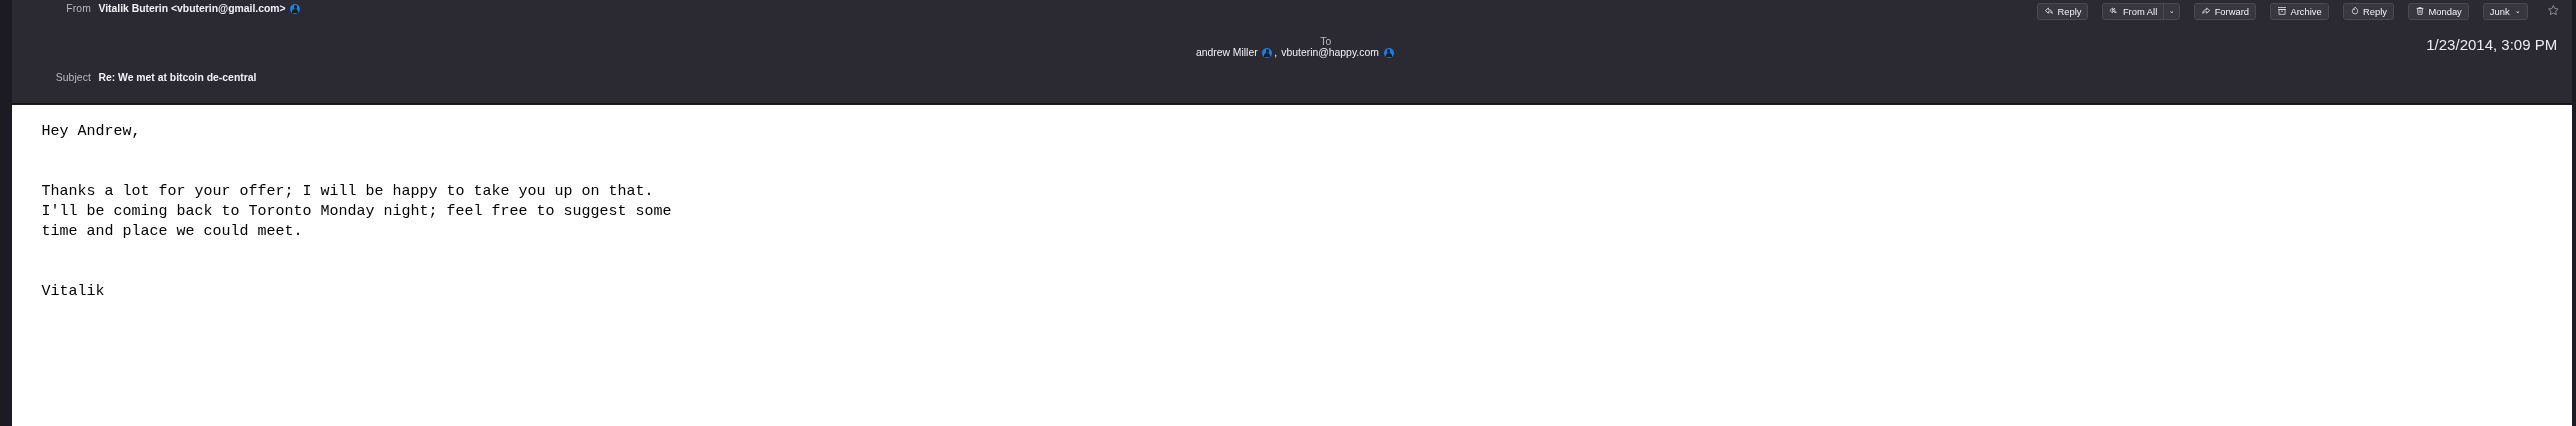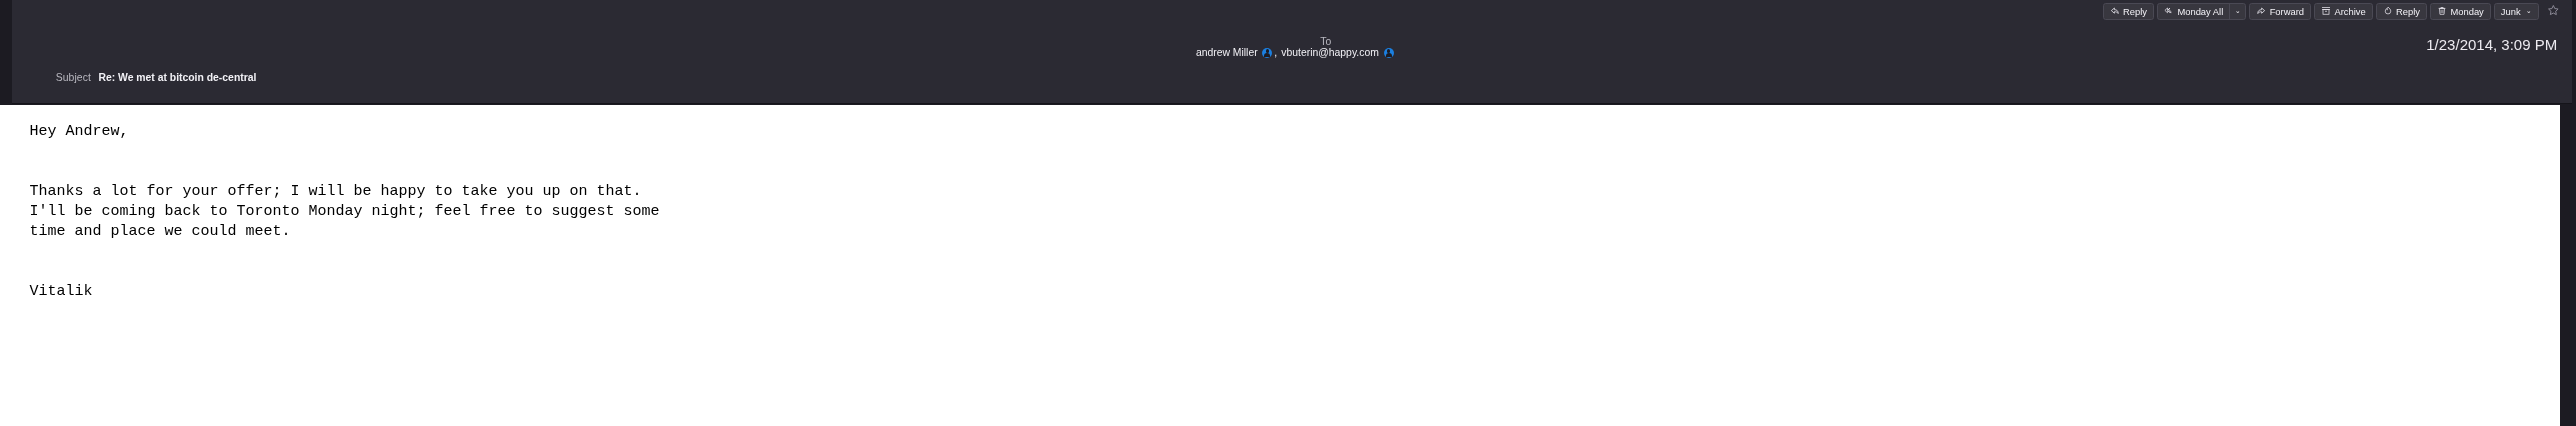--- a/index.html
+++ b/index.html
@@ -122,21 +122,21 @@
   }
 
   
   .toolbar {
     position: absolute;
     top: 1.3px;
     right: 9.4px;
     height: 20px;
     display: flex;
     align-items: center;
-    gap: 3px;
+    gap: 14px;
   }
   .tb-group {
     display: flex;
     align-items: stretch;
     background: #38373f;
     border: 0.7px solid #4a4954;
     border-radius: 2.7px;
     height: 17.4px;
     box-sizing: border-box;
     overflow: hidden;
@@ -174,21 +174,21 @@
     justify-content: center;
     width: 19px;
     height: 17.4px;
     margin-left: 2px;
     cursor: default;
   }
 
   
   .body-pane {
     position: absolute;
-    left: 0;
+    left: 12px;
     top: 105px;
     width: 2560px;
     height: 322px;
     background: #ffffff;
     box-sizing: border-box;
     overflow: hidden;
   }
   .body-text {
     margin: 0;
     padding: 17.4px 0 0 29.5px;
@@ -202,20 +202,27 @@
 </head>
 <body>
 
 <div id="app">
 
   <div class="left-strip"></div>
   <div class="right-strip"></div>
 
   <div class="header-pane">
 
+    <div class="hdr-row row-from">
+      <div class="hdr-label">From</div>
+      <div class="hdr-value bold">
+        <span>Vitalik Buterin &lt;vbuterin@gmail.com&gt;</span>
+        <span class="contact-icon"></span>
+      </div>
+    </div>
 
     <div class="hdr-row row-to">
       <div class="hdr-label">To</div>
       <div class="hdr-value">
         <span>andrew Miller</span>
         <span class="contact-icon"></span>
         <span class="sep">,</span>
         <span>vbuterin@happy.com</span>
         <span class="contact-icon"></span>
       </div>
@@ -243,21 +250,21 @@
 
       <div class="tb-group">
         <div class="tb-btn">
           <span class="tb-icon">
             <svg viewBox="0 0 16 16">
               <path d="M5.6 3.2 1.4 7.0 5.6 10.8V8.7c2.7 0 4.4.9 5.5 2.6.2-3.5-1.8-5.4-5.5-5.6V3.2z" fill="none" stroke="#e8e6ee" stroke-width="1.2" stroke-linejoin="round"></path>
               <path d="M9.3 3.6 6.0 6.6" fill="none" stroke="#e8e6ee" stroke-width="1.2"></path>
               <path d="M9.6 3.3 5.6 6.9l4 3.6" fill="none" stroke="#e8e6ee" stroke-width="1.2" stroke-linejoin="round"></path>
             </svg>
           </span>
-          <span>Monday All</span>
+          <span>From All</span>
         </div>
         <div class="tb-split">
           <span>⌄</span>
         </div>
       </div>
 
       <div class="tb-group">
         <div class="tb-btn">
           <span class="tb-icon">
             <svg viewBox="0 0 16 16">

